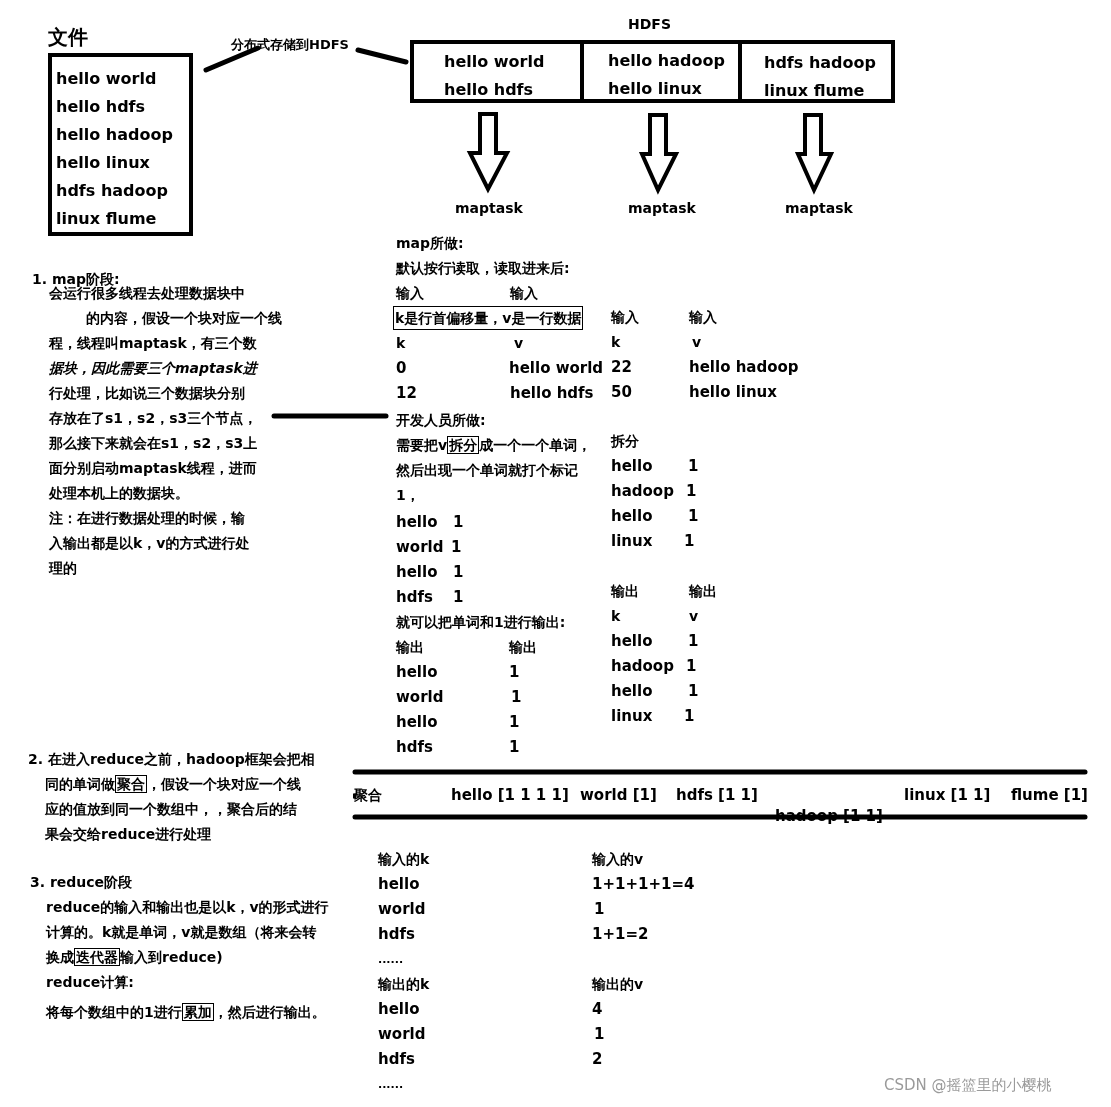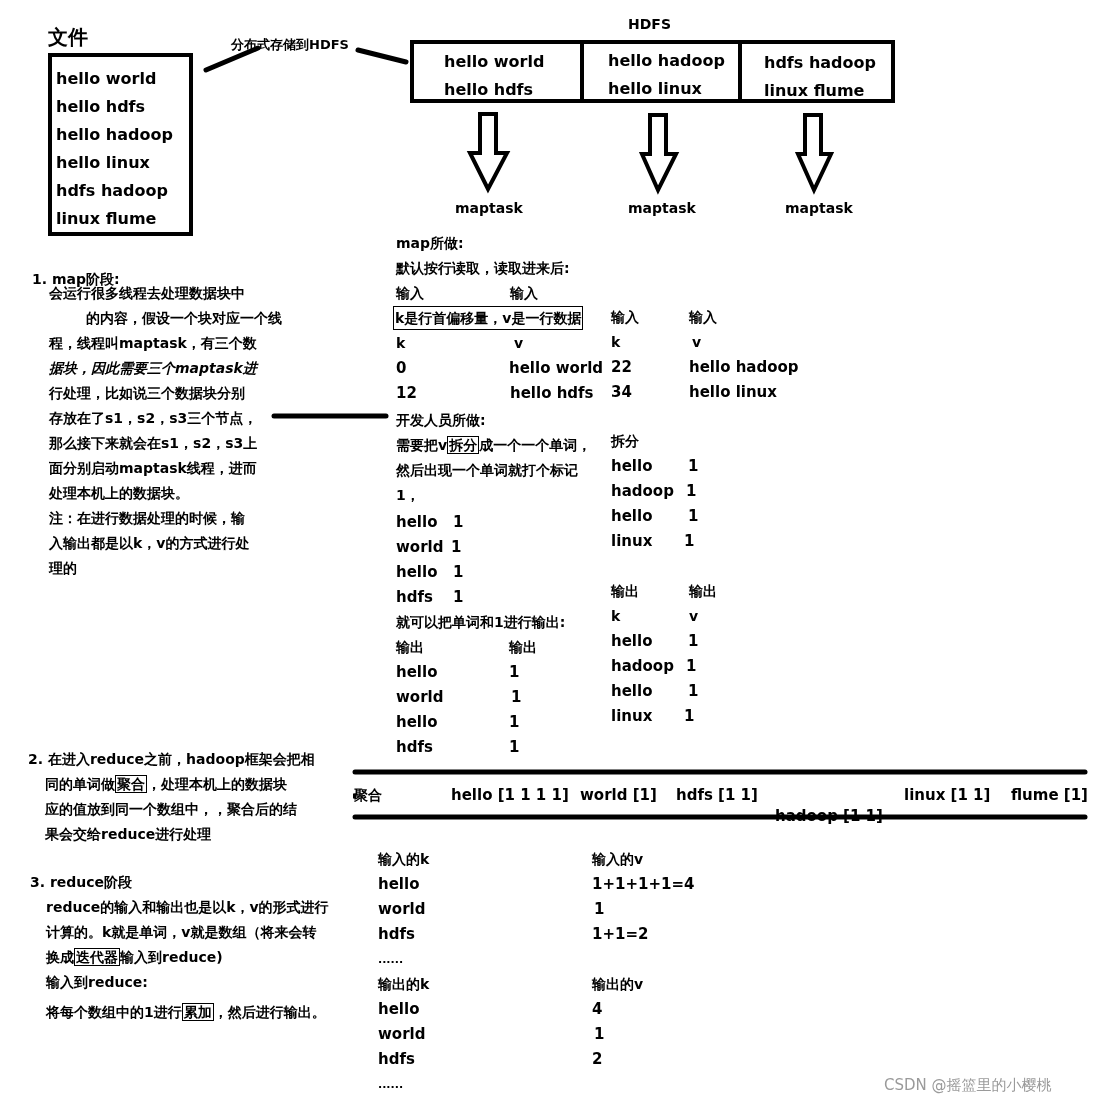--- a/index.html
+++ b/index.html
@@ -97,21 +97,21 @@
 <div class="abs b" style="left:509px;top:356px;">hello world</div>
 <div class="abs b" style="left:396px;top:381px;">12</div>
 <div class="abs b" style="left:510px;top:381px;">hello hdfs</div>
 
 <div class="abs t" style="left:611px;top:305px;">输入</div>
 <div class="abs t" style="left:689px;top:305px;">输入</div>
 <div class="abs t" style="left:611px;top:330px;">k</div>
 <div class="abs t" style="left:692px;top:330px;">v</div>
 <div class="abs b" style="left:611px;top:355px;">22</div>
 <div class="abs b" style="left:689px;top:355px;">hello hadoop</div>
-<div class="abs b" style="left:611px;top:380px;">34</div>
+<div class="abs b" style="left:611px;top:380px;">50</div>
 <div class="abs b" style="left:689px;top:380px;">hello linux</div>
 
 <div class="abs t" style="left:396px;top:408px;">开发人员所做:</div>
 <div class="abs t" style="left:396px;top:433px;">
   <span>需要把v</span><span class="boxed">拆分</span><span>成一个一个单词，</span>
 </div>
 <div class="abs t" style="left:396px;top:458px;">然后出现一个单词就打个标记</div>
 <div class="abs t" style="left:396px;top:483px;">1，</div>
 
 <div class="abs b" style="left:396px;top:510px;">hello</div>
@@ -153,40 +153,40 @@
 <div class="abs b" style="left:688px;top:629px;">1</div>
 <div class="abs b" style="left:611px;top:654px;">hadoop</div>
 <div class="abs b" style="left:686px;top:654px;">1</div>
 <div class="abs b" style="left:611px;top:679px;">hello</div>
 <div class="abs b" style="left:688px;top:679px;">1</div>
 <div class="abs b" style="left:611px;top:704px;">linux</div>
 <div class="abs b" style="left:684px;top:704px;">1</div>
 
 <div class="abs t" style="left:28px;top:747px;">2. 在进入reduce之前，hadoop框架会把相</div>
 <div class="abs t" style="left:45px;top:772px;">
-  <span>同的单词做</span><span class="boxed">聚合</span><span>，处理本机上的数据块</span>
+  <span>同的单词做</span><span class="boxed">聚合</span><span>，假设一个块对应一个线</span>
 </div>
 <div class="abs t" style="left:45px;top:797px;">应的值放到同一个数组中，，聚合后的结</div>
 <div class="abs t" style="left:45px;top:822px;">果会交给reduce进行处理</div>
 
 <div class="abs t" style="left:354px;top:783px;">聚合</div>
 <div class="abs b" style="left:451px;top:783px;">hello [1 1 1 1]</div>
 <div class="abs b" style="left:580px;top:783px;">world [1]</div>
 <div class="abs b" style="left:676px;top:783px;">hdfs [1 1]</div>
 <div class="abs b" style="left:775px;top:783px;margin-top:21px;">hadoop [1 1]</div>
 <div class="abs b" style="left:904px;top:783px;">linux [1 1]</div>
 <div class="abs b" style="left:1011px;top:783px;">flume [1]</div>
 
 <div class="abs t" style="left:30px;top:870px;">3. reduce阶段</div>
 <div class="abs t" style="left:46px;top:895px;">reduce的输入和输出也是以k，v的形式进行</div>
 <div class="abs t" style="left:46px;top:920px;">计算的。k就是单词，v就是数组（将来会转</div>
 <div class="abs t" style="left:46px;top:945px;">
   <span>换成</span><span class="boxed">迭代器</span><span>输入到reduce)</span>
 </div>
-<div class="abs t" style="left:46px;top:970px;">输入到reduce:</div>
+<div class="abs t" style="left:46px;top:970px;">reduce计算:</div>
 <div class="abs t" style="left:46px;top:1000px;">
   <span>将每个数组中的1进行</span><span class="boxed">累加</span><span>，然后进行输出。</span>
 </div>
 
 <div class="abs t" style="left:378px;top:847px;">输入的k</div>
 <div class="abs t" style="left:592px;top:847px;">输入的v</div>
 <div class="abs b" style="left:378px;top:872px;">hello</div>
 <div class="abs b" style="left:592px;top:872px;">1+1+1+1=4</div>
 <div class="abs b" style="left:378px;top:897px;">world</div>
 <div class="abs b" style="left:594px;top:897px;">1</div>

